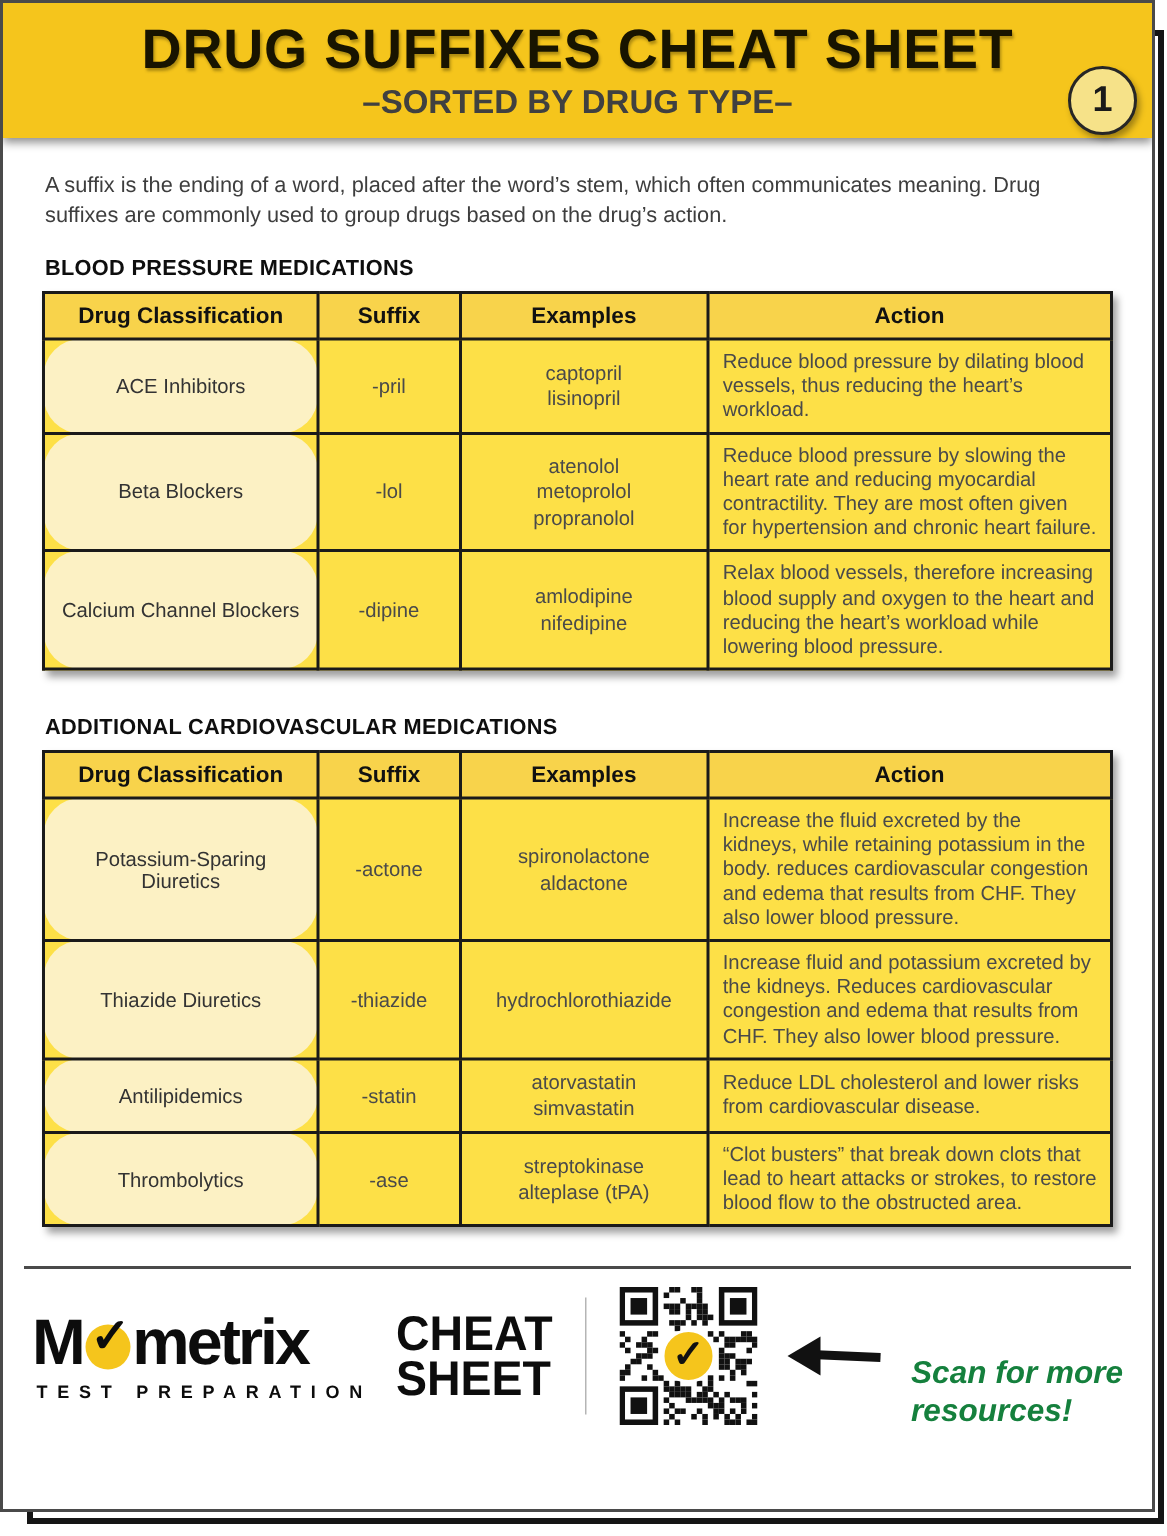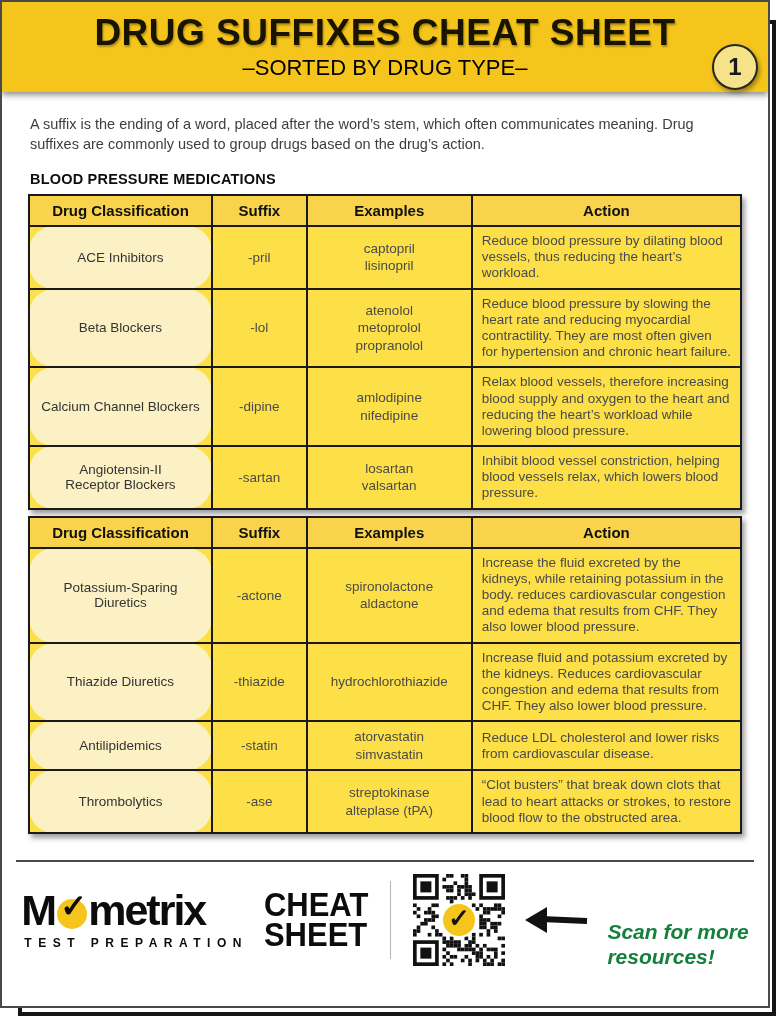--- a/index.html
+++ b/index.html
@@ -13,21 +13,21 @@
 
   
   .page { position:absolute; left:0; top:0; width:770px; height:1008px;
           background:#fff; border:2px solid #4a4a4a; z-index:1; overflow:hidden; }
 
   
   .banner { position:relative; height:90px; background:#F5C51C; text-align:center;
             box-shadow:0 3px 6px rgba(0,0,0,.45); }
   .banner h1 { padding-top:10px; font-size:37px; font-weight:bold; color:#181400;
                letter-spacing:.5px; text-shadow:1px 2px 2px rgba(70,55,0,.4); }
-  .banner h2 { font-size:22px; font-weight:normal; color:#000000; margin-top:1px; }
+  .banner h2 { font-size:22px; font-weight:bold; color:#404040; margin-top:1px; }
   .page-num { position:absolute; right:10px; top:42px; width:46px; height:46px;
               background:#F6E289; border:2px solid #262626; border-radius:50%;
               font-size:24px; font-weight:bold; color:#1a1a1a; line-height:42px;
               text-align:center; box-shadow:2px 3px 4px rgba(0,0,0,.35); }
 
   .content { padding:0 26px; }
   .intro { margin:22px 2px 0 2px; font-size:14.5px; line-height:1.38; color:#3e3e3e; }
   .sec-head { margin:17px 0 7px 2px; font-size:14.5px; font-weight:bold; color:#0e0e0e;
               letter-spacing:.2px; }
 
@@ -116,31 +116,24 @@
 propranolol</td>
             <td class="act">Reduce blood pressure by slowing the heart rate and reducing myocardial contractility. They are most often given for hypertension and chronic heart failure.</td>
           </tr>
           <tr>
             <td class="cls">Calcium Channel Blockers</td>
             <td class="sfx">-dipine</td>
             <td class="exm">amlodipine
 nifedipine</td>
             <td class="act">Relax blood vessels, therefore increasing blood supply and oxygen to the heart and reducing the heart’s workload while lowering blood pressure.</td>
           </tr>
-          <tr>
-            <td class="cls">Angiotensin-II
-Receptor Blockers</td>
-            <td class="sfx">-sartan</td>
-            <td class="exm">losartan
-valsartan</td>
-            <td class="act">Inhibit blood vessel constriction, helping blood vessels relax, which lowers blood pressure.</td>
-          </tr>
         </tbody>
       </table>
 
+      <div class="sec-head" style="margin-top:30px">ADDITIONAL CARDIOVASCULAR MEDICATIONS</div>
 
       <table class="drug">
         <colgroup>
             <col class="col-cls">
             <col class="col-sfx">
             <col class="col-exm">
             <col class="col-act">
           </colgroup>
         <thead>
           <tr>

